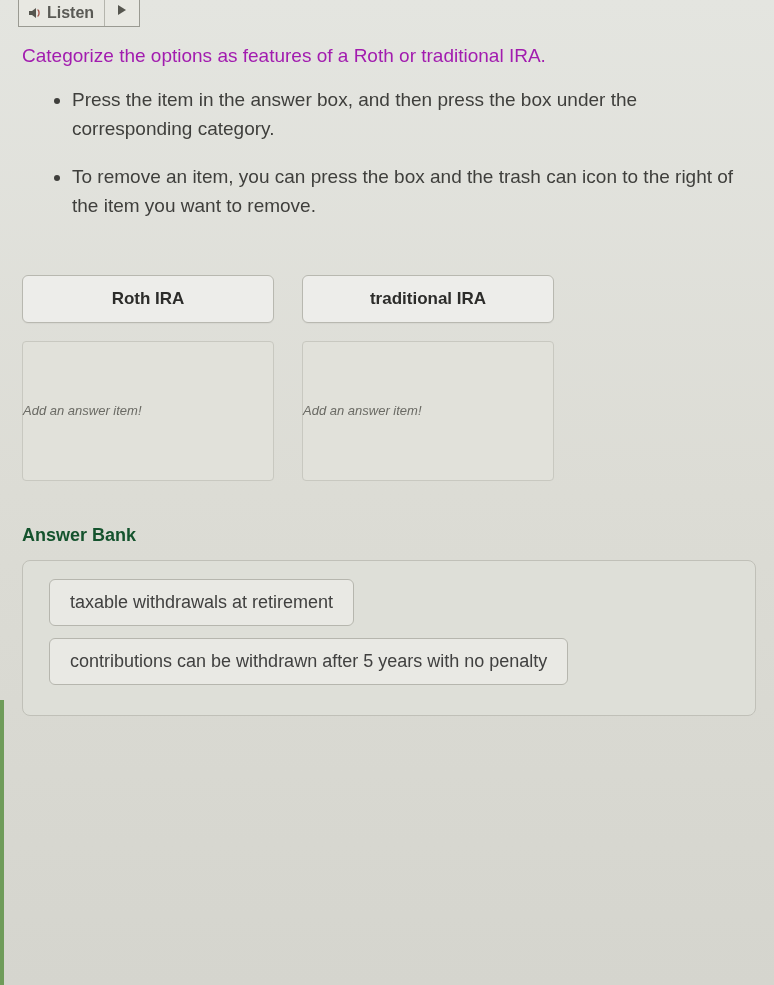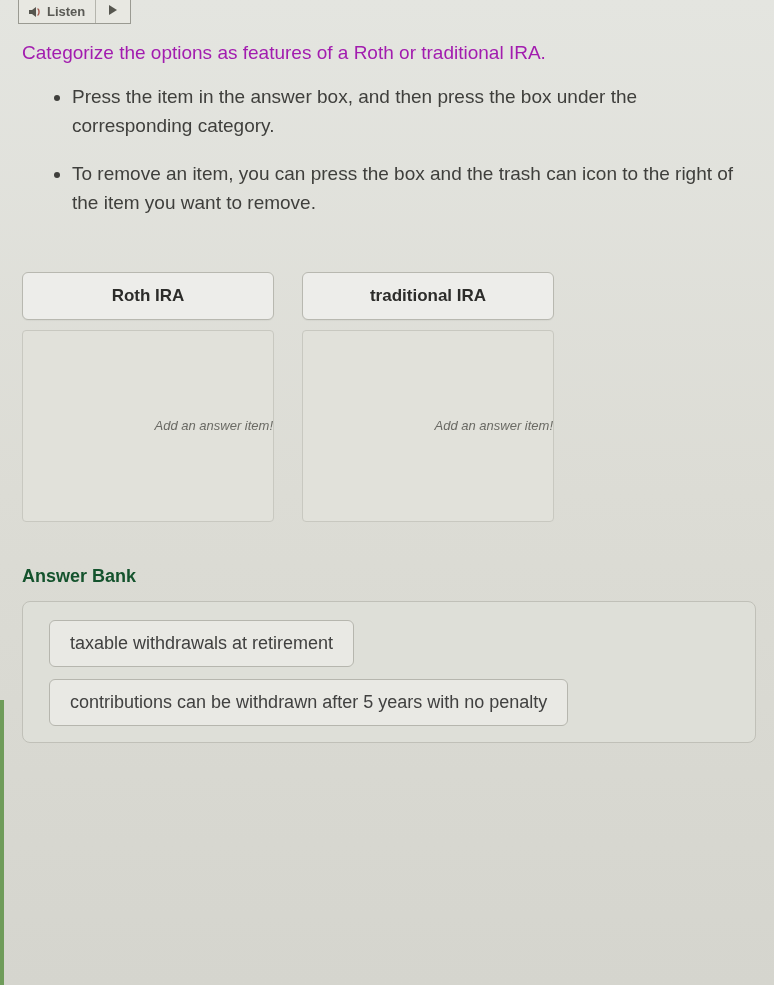--- a/index.html
+++ b/index.html
@@ -19,21 +19,21 @@
 .listen-bar {
   display: inline-flex;
   border: 1px solid #9a9a92;
   border-top:none;
   margin-left: 18px;
   background: #e8e8e2;
 }
 .listen-btn {
   display: flex; align-items: center; gap:4px;
   padding: 4px 10px;
-  font-size: 13px;
+  font-size: 16px;
   color: #5a5a55;
   font-weight:600;
   border-right: 1px solid #b5b5ad;
   cursor:pointer;
 }
 .play-btn { padding: 4px 12px; cursor:pointer;}
 .sound-icon svg, .play-btn svg { display:block;}
 .prompt {
   font-size: 19px;
   color: #a21caf;
@@ -59,48 +59,48 @@
   border-radius:6px;
   background:#ededea;
   padding:13px 8px;
   text-align:center;
   font-weight:700;
   font-size:17px;
   color:#2c2c2a;
   box-shadow: 0 1px 1px rgba(0,0,0,0.04);
 }
 .cat-drop{
-  margin-top:10px;
-  height:192px;
+  margin-top:18px;
+  height:140px;
   border:1px solid #c8c8c0;
   border-radius:4px;
   background:#e1e1da;
   display:flex;
   align-items:center;
-  justify-content:flex-end;
+  justify-content:flex-start;
   text-align:center;
   cursor:pointer;
 }
 .cat-drop span{
   font-style:italic;
   font-size:13px;
   color:#6a6a64;
 }
 .answer-bank-title{
   font-weight:700;
   font-size:18px;
   margin:44px 0 14px 22px;
   color:#14532d;
 }
 .bank{
   margin:0 18px 0 22px;
   border:1px solid #c0c0b8;
   border-radius:8px;
   background:#dedfd8;
-  padding:18px 26px 16px 26px;
+  padding:18px 26px 30px 26px;
   display:flex;
   flex-direction:column;
   gap:12px;
 }
 .bank-item{
   border:1px solid #b6b6ae;
   border-radius:6px;
   background:#e9e9e4;
   padding:10px 16px;
   font-size:18px;

